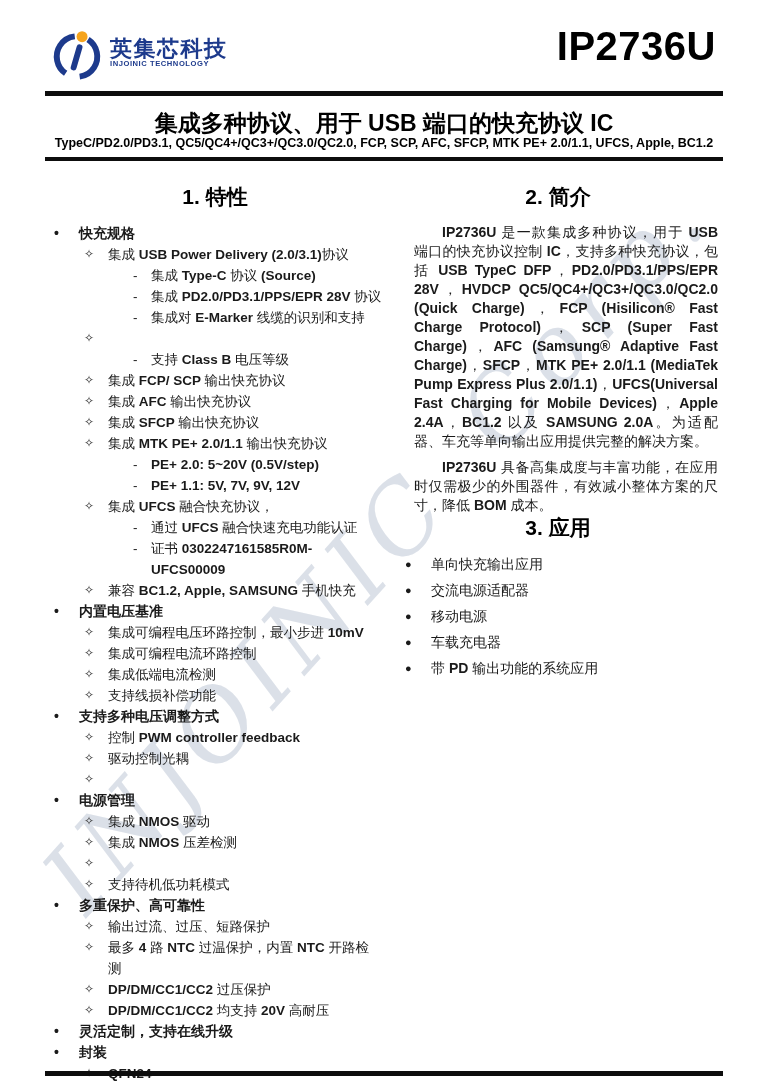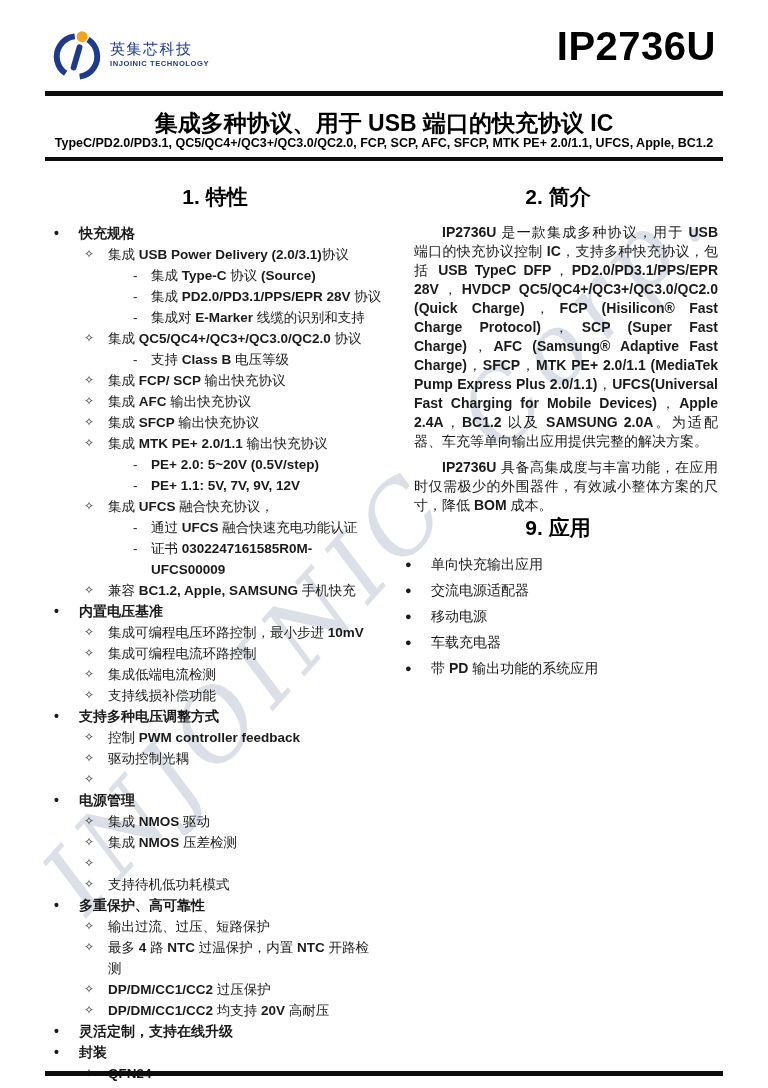--- a/index.html
+++ b/index.html
@@ -16,21 +16,21 @@
     position:absolute; left:-90px; top:498px; width:920px; text-align:center;
     font-family:"DejaVu Serif","Liberation Serif",serif; font-style:italic;
     font-size:96px; letter-spacing:10px; word-spacing:28px; white-space:nowrap;
     color:var(--watermark); opacity:.55; transform:rotate(-48deg); transform-origin:center;
     pointer-events:none; z-index:0;
   }
   .layer{position:relative; z-index:1;}
   
   .logo{position:absolute; left:50px; top:26px; display:flex; align-items:center; gap:6px;}
   .logo-text{display:flex; flex-direction:column; justify-content:center;}
-  .logo-cn{font-size:15px; font-weight:normal; color:var(--navy); letter-spacing:1.5px; line-height:20px;}
+  .logo-cn{font-size:22px; font-weight:bold; color:var(--navy); letter-spacing:1.5px; line-height:20px;}
   .logo-en{font-size:7.6px; font-weight:bold; color:var(--navy); letter-spacing:0.55px; line-height:10px;}
   .part{
     position:absolute; right:52px; top:24px; font-size:40px; font-weight:bold;
     letter-spacing:0.5px; color:#000;
   }
   .rule{position:absolute; left:45px; width:678px; background:var(--bar);}
   .rule-top{top:91px; height:5px;}
   .rule-sub{top:157px; height:4px;}
   .rule-bottom{top:1071px; height:5px;}
   .doc-title{
@@ -111,21 +111,20 @@
           <div class="f l3">
             <span class="m">-</span>
             <span class="t">集成<b> PD2.0/PD3.1/PPS/EPR 28V </b>协议</span>
           </div>
           <div class="f l3">
             <span class="m">-</span>
             <span class="t">集成对<b> E-Marker </b>线缆的识别和支持</span>
           </div>
           <div class="f l2">
             <span class="m">✧</span>
-            <span class="t">集成<b> QC5/QC4+/QC3+/QC3.0/QC2.0 </b>协议</span>
           </div>
           <div class="f l3">
             <span class="m">-</span>
             <span class="t">支持<b> Class B </b>电压等级</span>
           </div>
           <div class="f l2">
             <span class="m">✧</span>
             <span class="t">集成<b> FCP/ SCP </b>输出快充协议</span>
           </div>
           <div class="f l2">
@@ -251,21 +250,21 @@
             <span class="t"><b>QFN24</b></span>
           </div>
         </div>
     </section>
 
     <section class="col-right">
       <h2 class="sec">2. 简介</h2>
       <p class="para"><b>IP2736U </b>是一款集成多种协议，用于<b> USB </b>端口的快充协议控制<b> IC</b>，支持多种快充协议，包括<b> USB TypeC DFP</b>，<b>PD2.0/PD3.1/PPS/EPR 28V</b>，<b>HVDCP QC5/QC4+/QC3+/QC3.0/QC2.0 (Quick Charge)</b>，<b>FCP (Hisilicon® Fast Charge Protocol)</b>，<b>SCP (Super Fast Charge)</b>，<b>AFC (Samsung® Adaptive Fast Charge)</b>，<b>SFCP</b>，<b>MTK PE+ 2.0/1.1 (MediaTek Pump Express Plus 2.0/1.1)</b>，<b>UFCS(Universal Fast Charging for Mobile Devices)</b>，<b>Apple 2.4A</b>，<b>BC1.2 </b>以及<b> SAMSUNG 2.0A</b>。为适配器、车充等单向输出应用提供完整的解决方案。</p>
       <p class="para"><b>IP2736U </b>具备高集成度与丰富功能，在应用时仅需极少的外围器件，有效减小整体方案的尺寸，降低<b> BOM </b>成本。</p>
 
-      <h2 class="sec apps-h">9. 应用</h2>
+      <h2 class="sec apps-h">3. 应用</h2>
       <div id="apps-list">
           <div class="app">
             <span class="m">●</span>
             <span class="t">单向快充输出应用</span>
           </div>
           <div class="app">
             <span class="m">●</span>
             <span class="t">交流电源适配器</span>
           </div>
           <div class="app">

